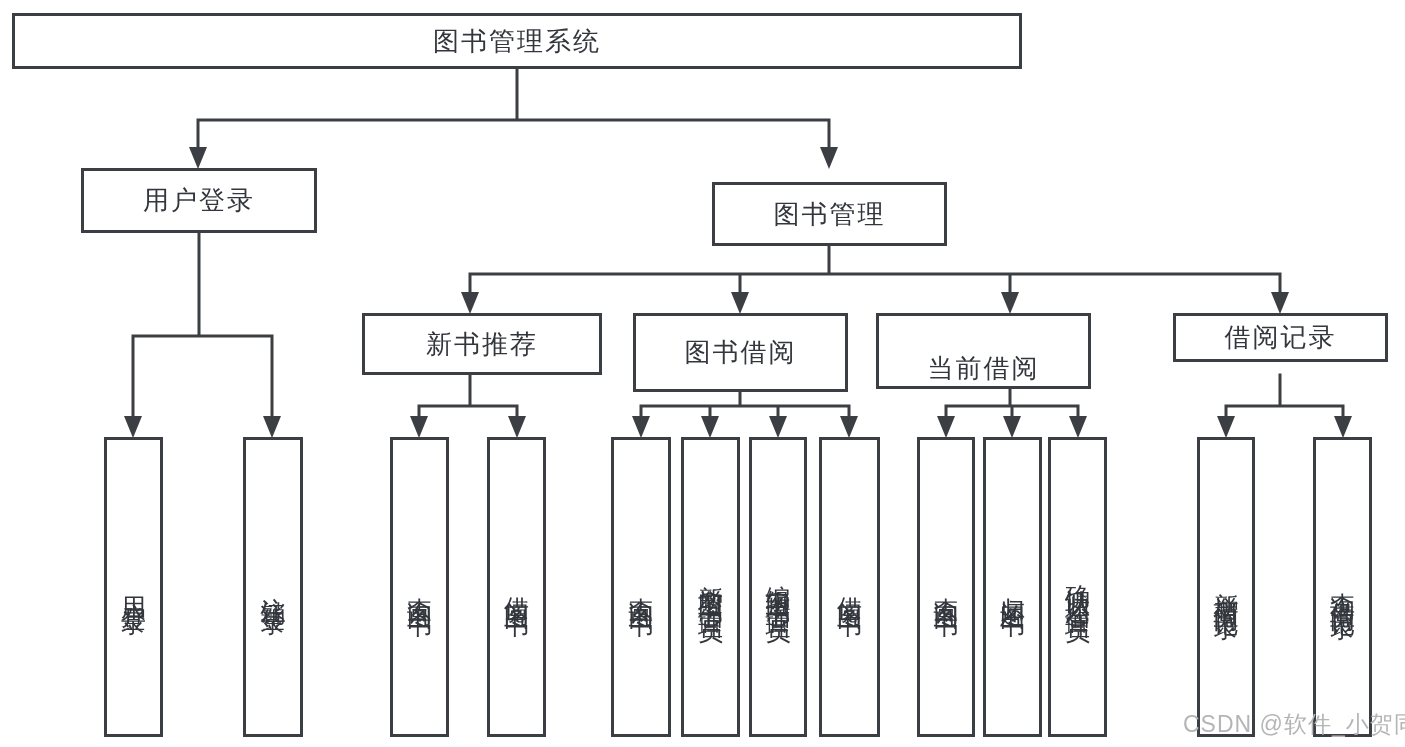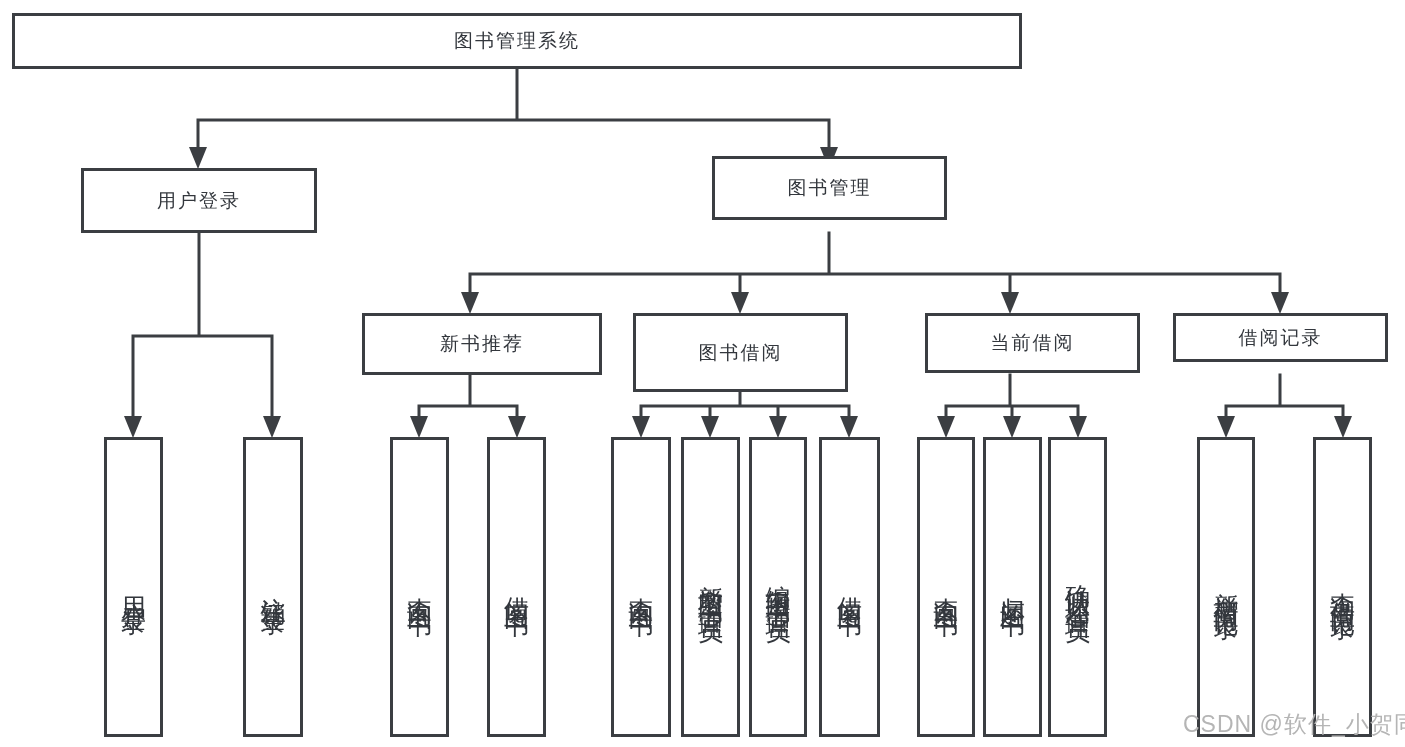--- a/index.html
+++ b/index.html
@@ -20,21 +20,21 @@
     position: absolute;
     box-sizing: border-box;
     border: 3px solid #3b3e42;
     background: #ffffff;
     color: #33373d;
     display: flex;
     align-items: center;
     justify-content: center;
   }
   .hbox {
-    font-size: 19px;
+    font-size: 26px;
     letter-spacing: 2px;
     white-space: nowrap;
   }
   .leaf {
     width: 59px;
     top: 437px;
     height: 300px;
   }
   .leaf .vtext {
     writing-mode: vertical-rl;
@@ -99,31 +99,31 @@
     </g>
   </svg>
 
   <div class="box hbox" style="left:12px; top:13px; width:1010px; height:56px;">
     <span>图书管理系统</span>
   </div>
 
   <div class="box hbox" style="left:81px; top:168px; width:236px; height:65px;">
     <span>用户登录</span>
   </div>
-  <div class="box hbox" style="left:712px; top:156px; width:235px; height:64px;">
+  <div class="box hbox" style="left:712px; top:182px; width:235px; height:64px;">
     <span>图书管理</span>
   </div>
 
   <div class="box hbox" style="left:362px; top:313px; width:240px; height:62px;">
     <span>新书推荐</span>
   </div>
   <div class="box hbox" style="left:633px; top:313px; width:215px; height:79px;">
     <span>图书借阅</span>
   </div>
-  <div class="box hbox" style="left:925px; top:313px; width:215px; height:60px;">
+  <div class="box hbox" style="left:876px; top:313px; width:215px; height:76px;align-items:flex-end;">
     <span>当前借阅</span>
   </div>
   <div class="box hbox" style="left:1173px; top:313px; width:215px; height:49px;">
     <span>借阅记录</span>
   </div>
 
   <div class="box leaf" style="left:104px;">
     <span class="vtext">用户登录</span>
   </div>
   <div class="box leaf" style="left:243px; width:60px;">

